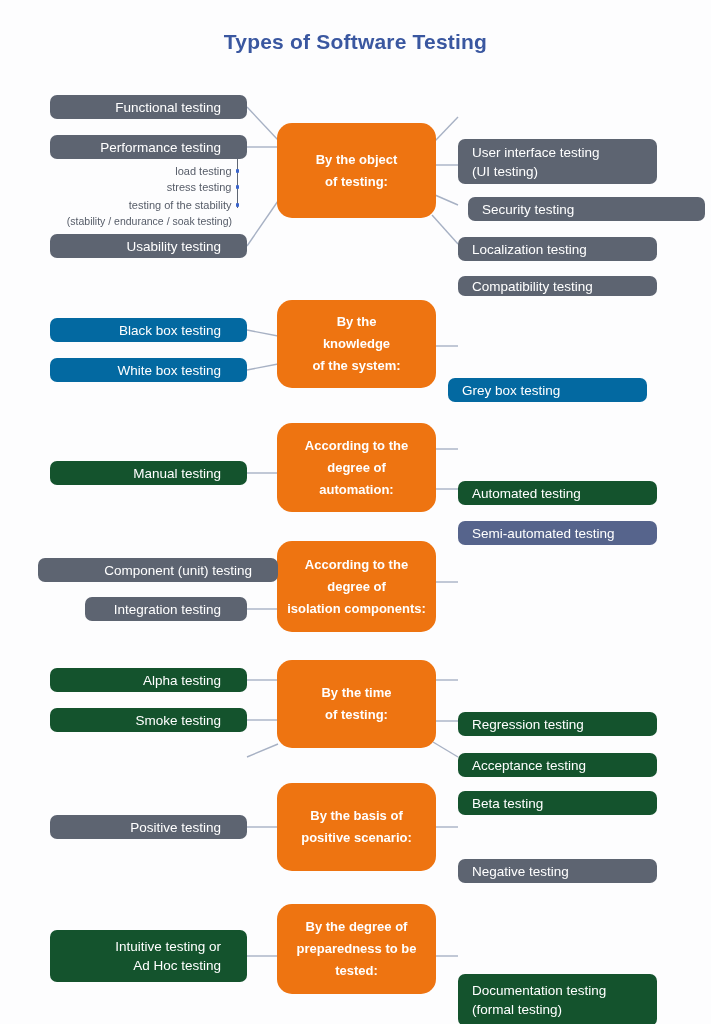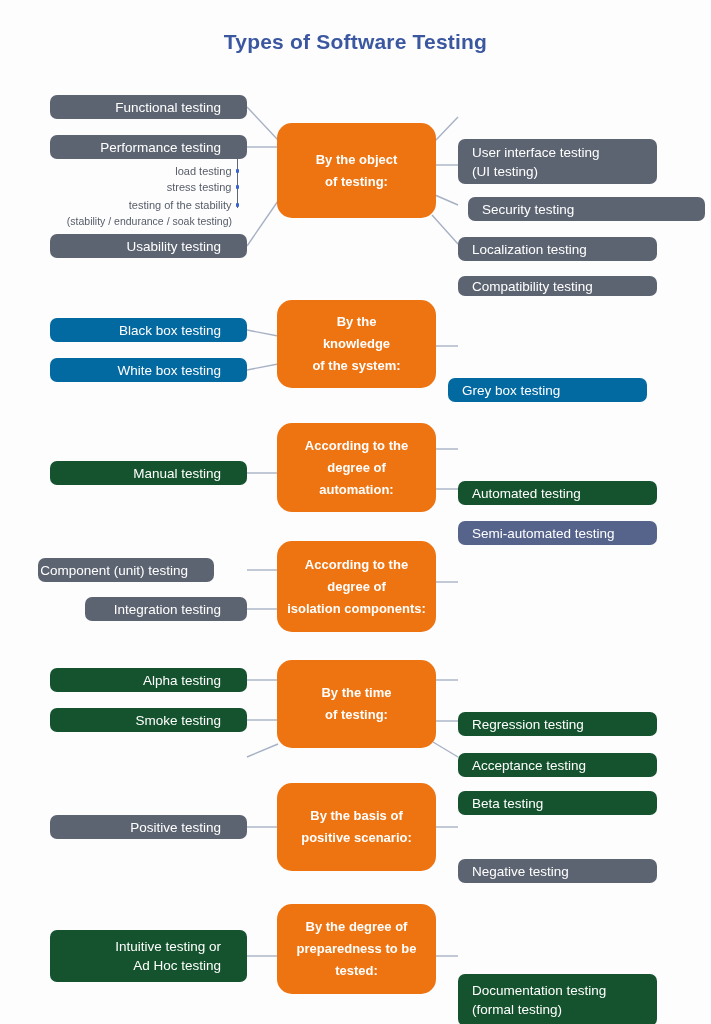--- a/index.html
+++ b/index.html
@@ -101,21 +101,21 @@
   <div class="center" style="left:277px;top:423px;width:159px;height:89px">According to the
 degree of
 automation:</div>
   <div class="box l c-blue" style="left:50px;top:461px;width:197px;height:24px">Manual testing</div>
   <div class="box r c-blue" style="left:458px;top:437px;width:199px;height:24px">Automated testing</div>
   <div class="box r c-steel" style="left:458px;top:477px;width:199px;height:24px">Semi-automated testing</div>
 
   <div class="center" style="left:277px;top:541px;width:159px;height:91px">According to the
 degree of
 isolation components:</div>
-  <div class="box l c-gray" style="left:38px;top:558px;width:176px;height:24px">Component (unit) testing</div>
+  <div class="box l c-gray" style="left:38px;top:558px;width:240px;height:24px">Component (unit) testing</div>
   <div class="box l c-gray" style="left:85px;top:597px;width:162px;height:24px">Integration testing</div>
 
   <div class="center" style="left:277px;top:660px;width:159px;height:88px">By the time
 of testing:</div>
   <div class="box l c-blue" style="left:50px;top:668px;width:197px;height:24px">Alpha testing</div>
   <div class="box l c-blue" style="left:50px;top:708px;width:197px;height:24px">Smoke testing</div>
   <div class="box r c-blue" style="left:458px;top:668px;width:199px;height:24px">Regression testing</div>
   <div class="box r c-blue" style="left:458px;top:709px;width:199px;height:24px">Acceptance testing</div>
   <div class="box r c-blue" style="left:458px;top:747px;width:199px;height:24px">Beta testing</div>
 

